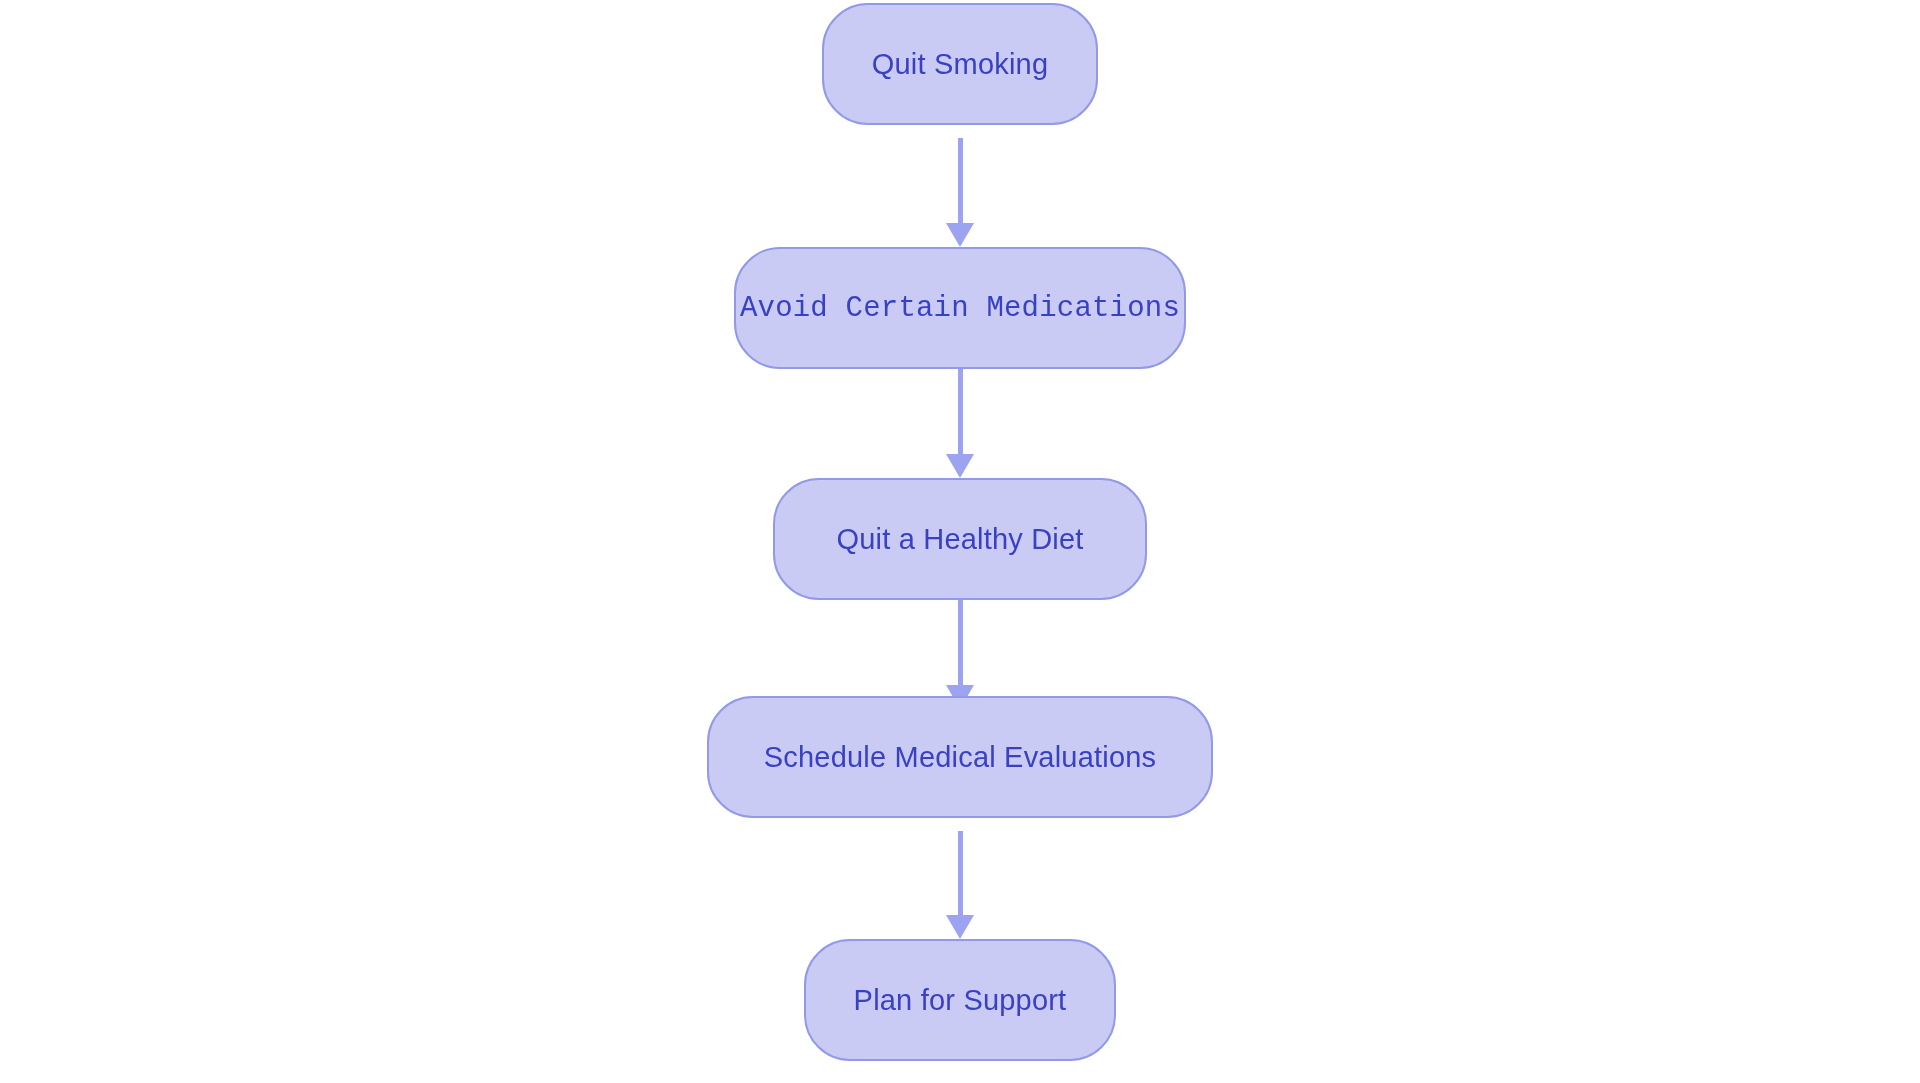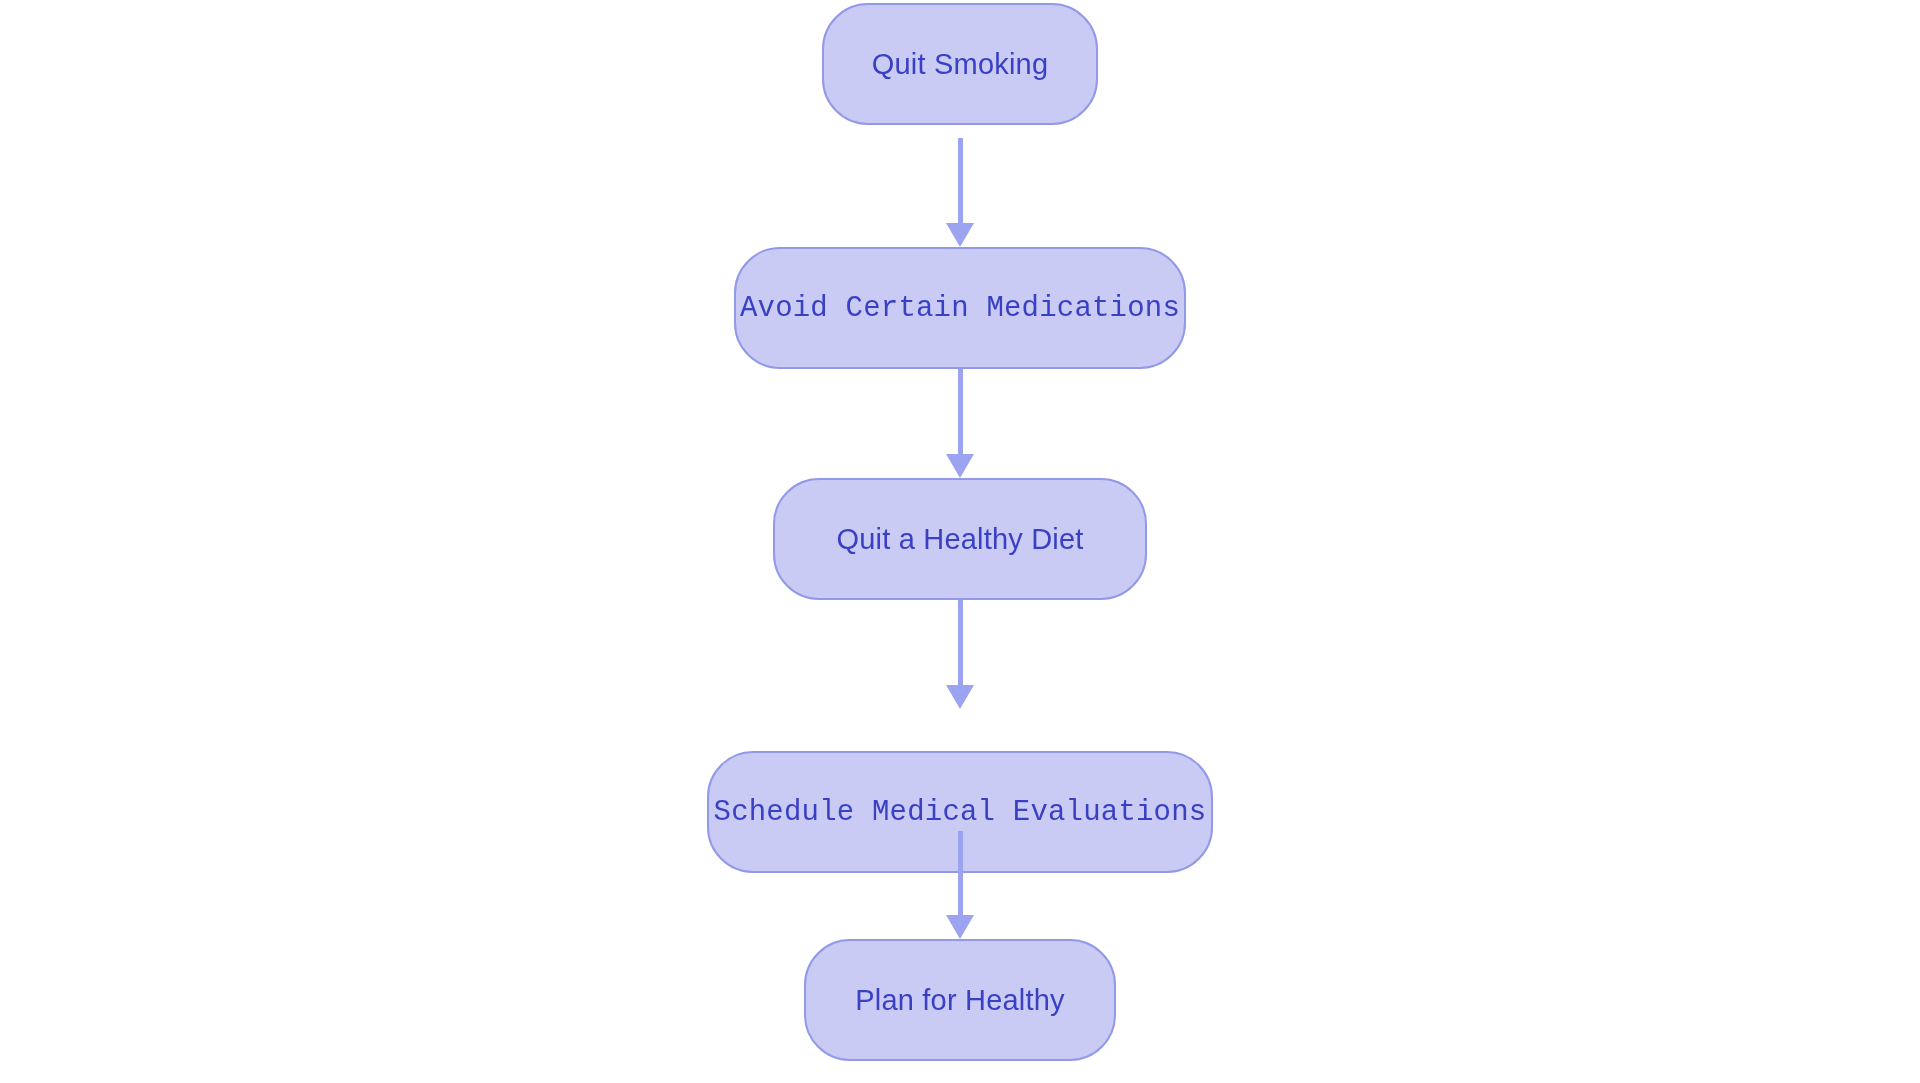--- a/index.html
+++ b/index.html
@@ -31,21 +31,21 @@
   .node .label {
     font-size: 29px;
     line-height: 1;
     color: var(--node-text, #3a40c4);
     letter-spacing: 0.2px;
     white-space: nowrap;
   }
   .node-1 { top: 3px;  width: 276px; }
   .node-2 { top: 247px; width: 452px; font-family: Liberation Mono, monospace; }
   .node-3 { top: 478px; width: 374px; }
-  .node-4 { top: 751px; width: 506px; font-family: Liberation Mono, monospace; }
+  .node-4 { top: 696px; width: 506px; }
   .node-5 { top: 939px; width: 312px; }
 
   .edge {
     position: absolute;
     left: 960px;
     transform: translateX(-50%);
     width: 28px;
   }
   .edge::before {
     content: "";
@@ -97,16 +97,16 @@
 
   <div class="edge edge-3"></div>
 
   <div class="node node-4">
     <span class="label">Schedule Medical Evaluations</span>
   </div>
 
   <div class="edge edge-4"></div>
 
   <div class="node node-5">
-    <span class="label">Plan for Healthy</span>
+    <span class="label">Plan for Support</span>
   </div>
 
 </div>
 
 </body></html>

